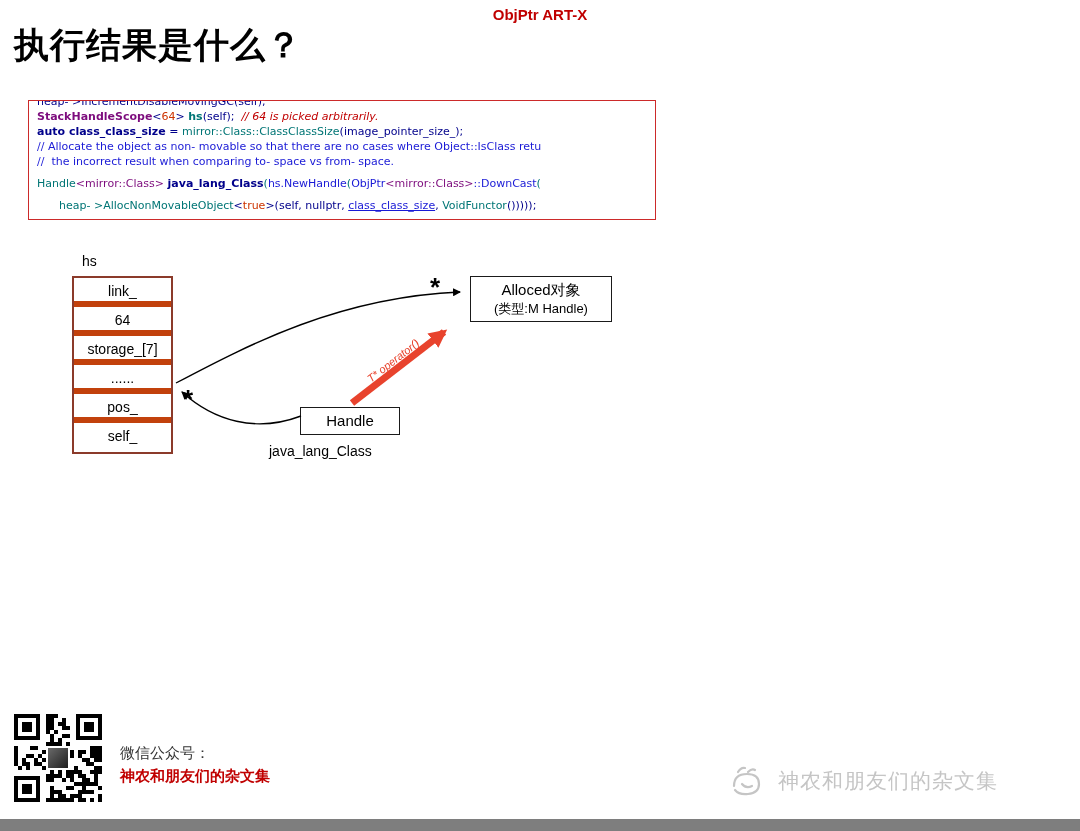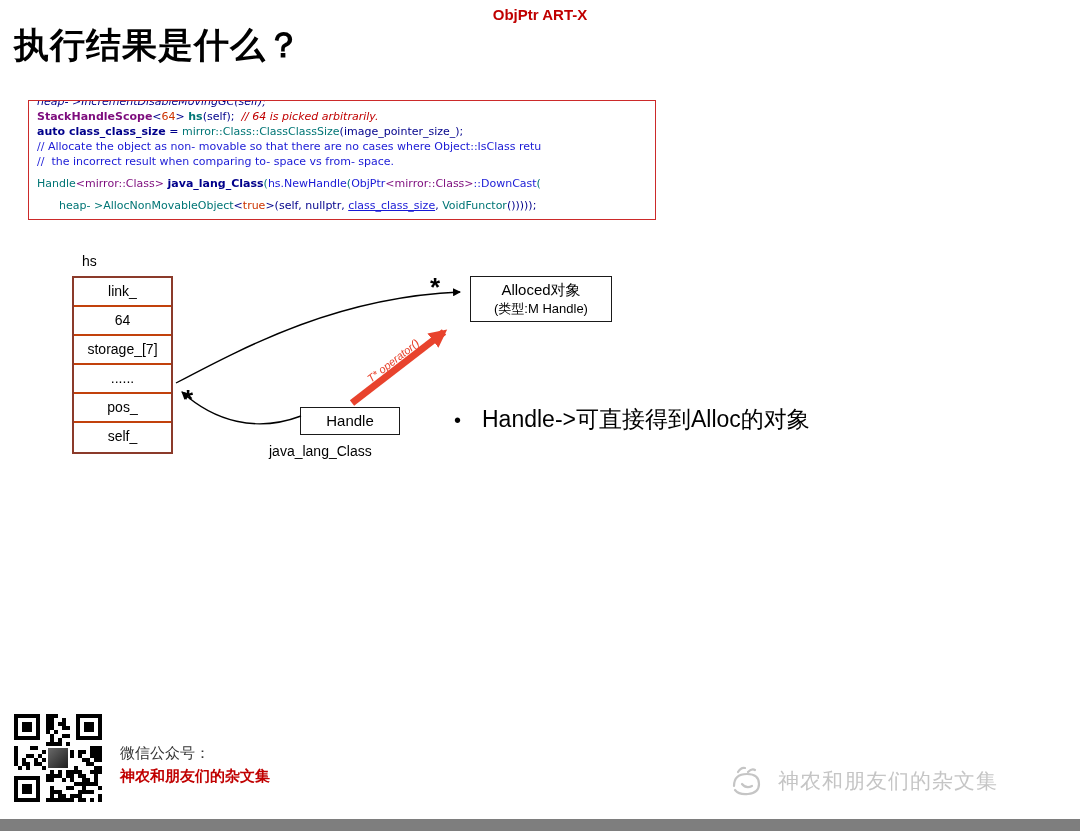--- a/index.html
+++ b/index.html
@@ -6,30 +6,30 @@
   html,body { width:1080px; height:831px; }
   body { position:relative; background:#fff; font-family:"Liberation Sans","DejaVu Sans",sans-serif; overflow:hidden; }
   .abs { position:absolute; }
 
   .brand { top:6px; left:0; width:100%; text-align:center; font-size:15px; font-weight:bold; color:#c00000; }
   .title { top:22px; left:14px; font-size:35px; font-weight:bold; color:#000; letter-spacing:1px; }
 
   .code-box { left:28px; top:100px; width:628px; height:120px; border:1px solid #cc2a2a;
               padding:0 8px 6px 8px; overflow:hidden; font-family:"DejaVu Sans",sans-serif;
               font-size:11px; line-height:15px; white-space:pre; }
-  .code-line.clipped { margin-top:-7px;font-style:italic; }
+  .code-line.clipped { margin-top:-7px; }
   .code-line.gap { margin-top:7px; }
   .c-navy{color:#00008b} .c-teal{color:#007575} .c-purple{color:#7d0c7d}
   .c-blue{color:#1a1ad6} .c-red{color:#c00000} .c-num{color:#cc3300}
   .bold{font-weight:bold} .und{text-decoration:underline} .ital{font-style:italic}
 
   .hs-label { left:82px; top:253px; font-size:14px; color:#000; }
   .stack { left:72px; top:276px; width:101px; border:2px solid #8b3a2a; background:#fff; }
   .stack-row { height:29px; line-height:27px; text-align:center; font-size:14px; color:#000;
-               border-bottom:2px solid #c2410c; }
+               border-bottom:6px solid #c2410c; }
   .stack-row:last-child { border-bottom:none; }
 
   .alloced-box { left:470px; top:276px; width:142px; height:46px; border:1px solid #1a1a1a;
                  display:flex; flex-direction:column; align-items:center; justify-content:center; background:#fff; }
   .alloced-line1 { font-size:15px; color:#000; }
   .alloced-line2 { font-size:13px; color:#000; }
   .handle-box { left:300px; top:407px; width:100px; height:28px; border:1px solid #1a1a1a;
                 text-align:center; line-height:26px; font-size:15px; color:#000; background:#fff; }
   .handle-caption { left:269px; top:443px; font-size:14px; color:#000; }
   .star1 { left:430px; top:272px; font-size:26px; font-weight:bold; color:#000; }
@@ -96,21 +96,20 @@
       <path d="M0 0 L18 9 L0 18 Z" fill="#e8432d"></path>
     </marker>
   </defs>
   <path d="M176 383 C 250 344, 340 297, 460 292" stroke="#000" stroke-width="1.4" fill="none" marker-end="url(#ab)"></path>
   <path d="M301 416 C 256 433, 214 421, 182 392" stroke="#000" stroke-width="1.4" fill="none" marker-end="url(#ab)"></path>
   <line x1="352" y1="403" x2="444" y2="332" stroke="#e8432d" stroke-width="7" marker-end="url(#ar)"></line>
   <text transform="translate(371 383) rotate(-38)" fill="#e8432d" font-size="11" font-style="italic">T* operator()</text>
 </svg>
 
 <ul class="abs bullets">
-    <li>Handle-&gt;可直接得到Alloc的对象</li>
   </ul>
 
 <div class="abs qr">
   <div class="modules">
       <i style="left: 32px; top: 0px;"></i>
       <i style="left: 36px; top: 0px;"></i>
       <i style="left: 40px; top: 0px;"></i>
       <i style="left: 32px; top: 4px;"></i>
       <i style="left: 36px; top: 4px;"></i>
       <i style="left: 48px; top: 4px;"></i>

